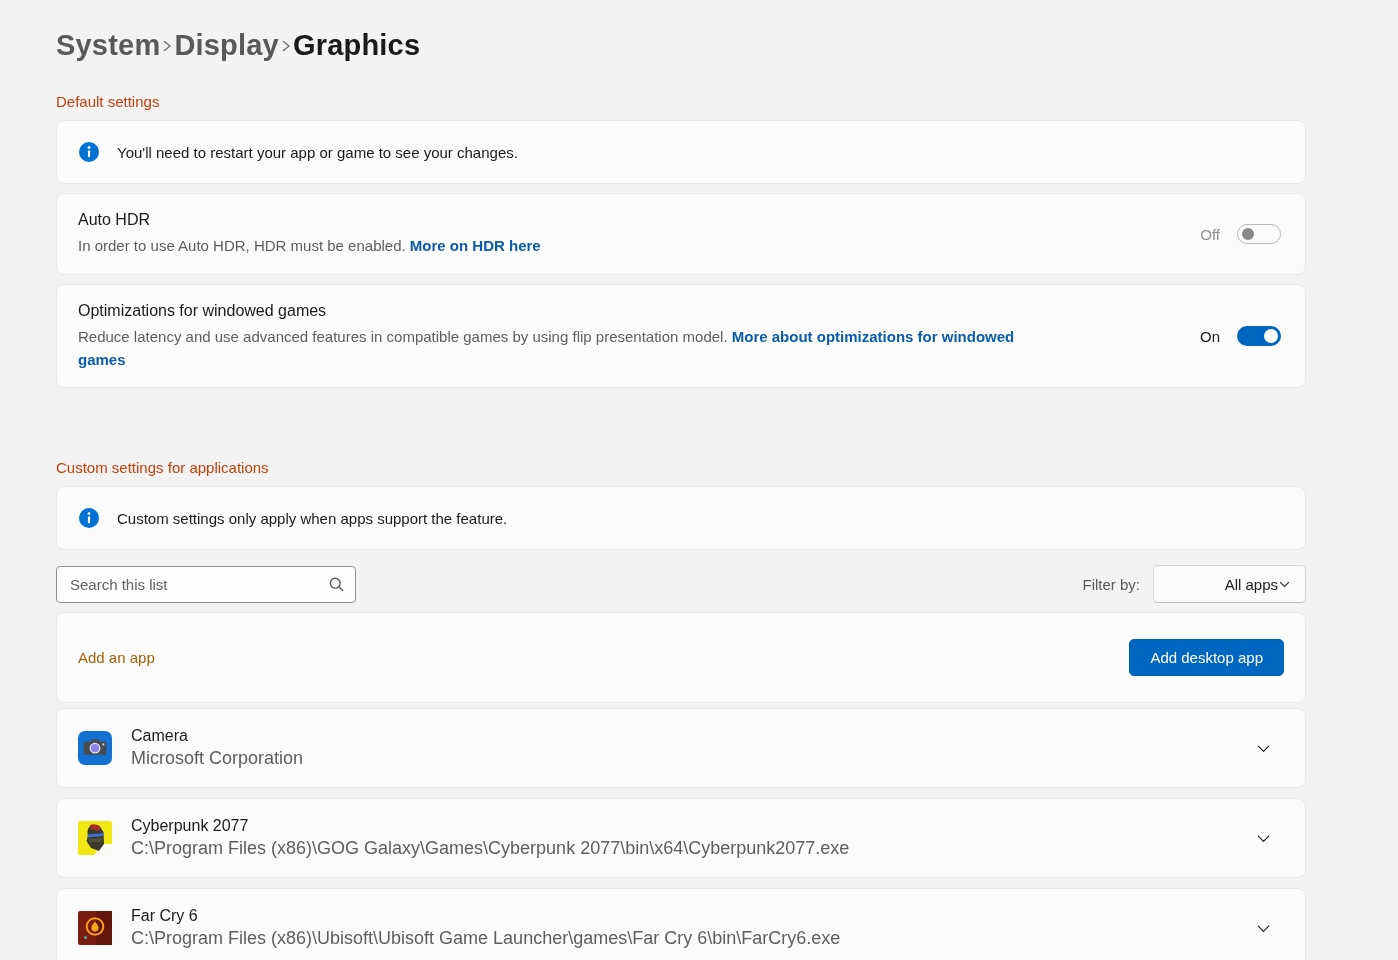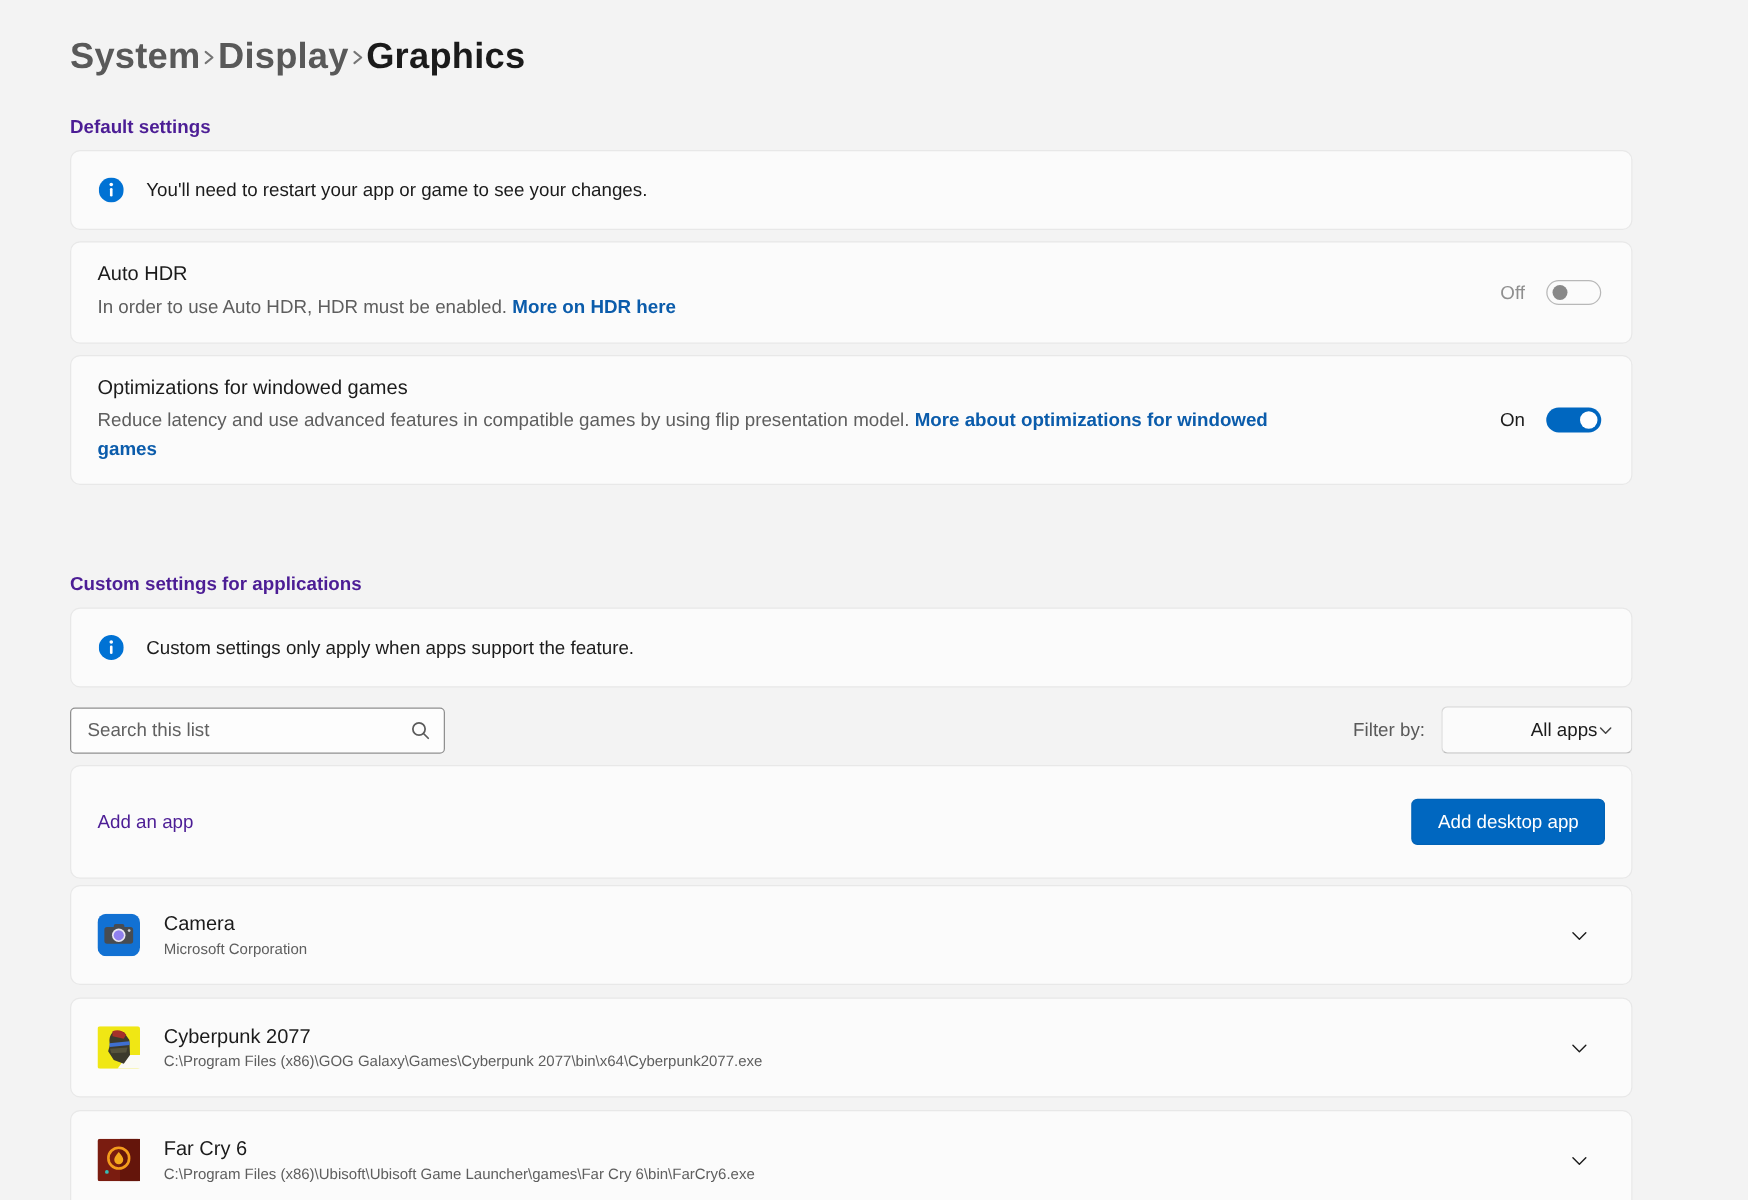--- a/index.html
+++ b/index.html
@@ -10,21 +10,21 @@
     color: #1b1b1b;
   }
   .page { padding-left: 56px; width: 1306px; }
 
   
   .breadcrumb { padding-top: 24px; display: flex; align-items: center; height: 66px; }
   .crumb { font-size: 29px; font-weight: 600; color: #595959; letter-spacing: .2px; cursor: default; }
   .crumb.current { color: #1a1a1a; }
   .crumb-sep { display: flex; align-items: center; margin-top: 2px; }
 
-  .section-heading { font-size: 15px; font-weight: 700; color: #4c1d95; }
+  .section-heading { font-size: 15px; font-weight: 400; color: #c2410c; }
   .heading-default { margin-top: 27px; }
   .heading-custom  { margin-top: 71px; }
 
   
   .card {
     width: 1250px;
     background: #fbfbfb;
     border: 1px solid #e8e8e8;
     border-radius: 8px;
     display: flex;
@@ -69,35 +69,35 @@
   .dropdown {
     width: 153px; height: 38px; background: #fbfbfb;
     border: 1px solid #d6d6d6; border-bottom-color: #bdbdbd; border-radius: 5px;
     display: flex; align-items: center; justify-content: flex-end;
     padding: 0 14px 0 16px; cursor: pointer;
   }
   .dropdown-value { font-size: 15px; color: #1b1b1b; }
 
   
   .card-addapp { height: 91px; margin-top: 9px; padding: 0 21px; justify-content: space-between; }
-  .addapp-label { font-size: 15px; color: #4c1d95; }
+  .addapp-label { font-size: 15px; color: #a16207; }
   .btn-group { display: flex; gap: 12px; }
   .btn-primary {
     height: 37px; padding: 0 20px; background: #0067c0; color: #ffffff;
     border: 1px solid #0062b6; border-radius: 5px; font-family: inherit;
     font-size: 15px; cursor: pointer;
   }
 
   
   .app-row { height: 80px; margin-top: 10px; padding: 0 28px 0 21px; }
   .app-row.first { margin-top: 5px; }
   .app-icon { width: 34px; height: 34px; flex: 0 0 auto; margin-right: 19px; }
   .app-info { flex: 1 1 auto; min-width: 0; }
   .app-name { font-size: 16px; color: #1b1b1b; margin-bottom: 3px; }
-  .app-detail { font-size: 12px; color: #5e5e5e; }
+  .app-detail { font-size: 18px; color: #5e5e5e; }
   .row-chevron { flex: 0 0 auto; display: flex; align-items: center; cursor: pointer; padding: 6px; }
 
   .partial-card { height: 40px; margin-top: 8px; border-radius: 8px 8px 0 0; }
 </style>
 </head>
 <body>
 
 <div class="page">
 
   <div class="breadcrumb">

